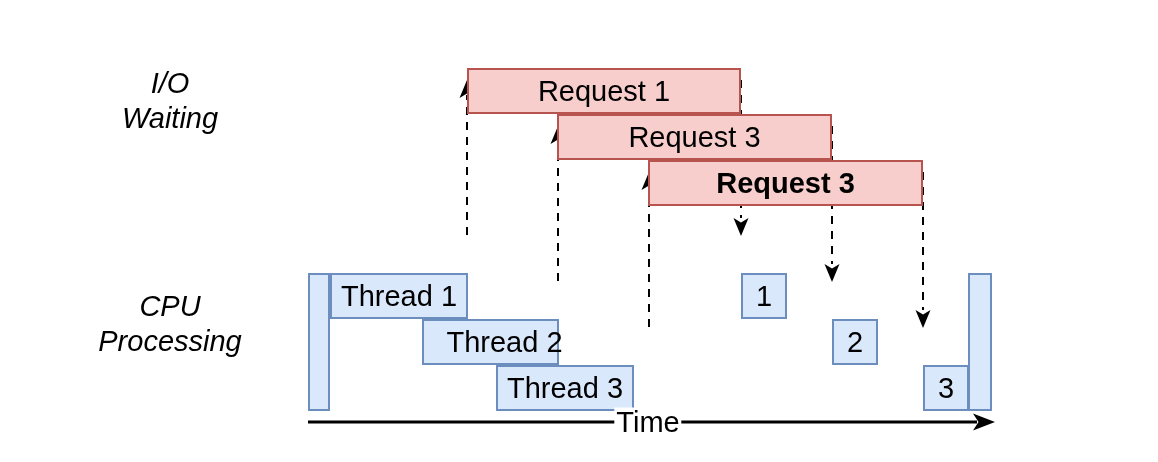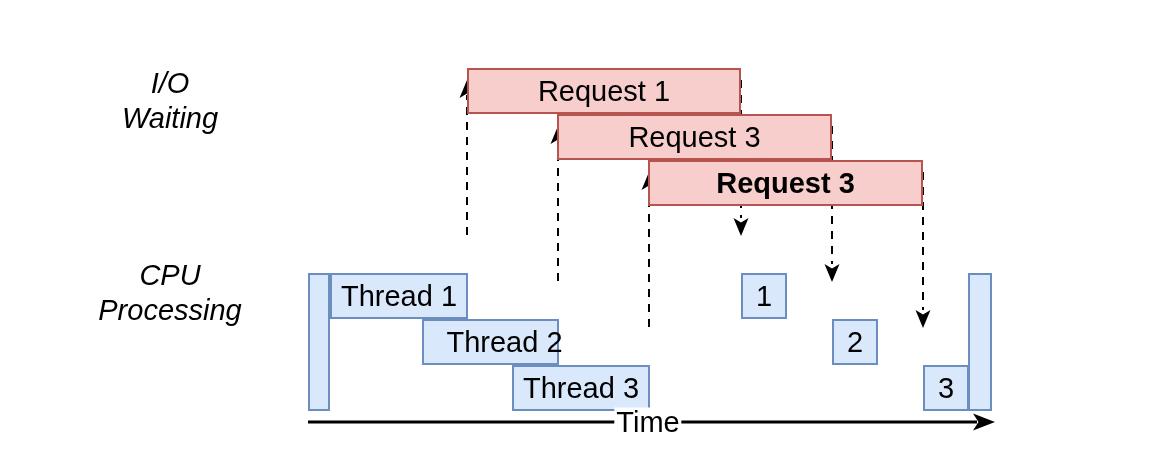--- a/index.html
+++ b/index.html
@@ -69,21 +69,21 @@
     <g>
       <line class="axis-line" x1="308" y1="422" x2="977" y2="422"></line>
       <polygon class="head" points="995,422 973,413.5 978.5,422 973,430.5"></polygon>
     </g>
   </svg>
 
   <div class="row-label" style="left:80px;top:66px;width:180px;">
     <div>I/O</div>
     <div>Waiting</div>
   </div>
-  <div class="row-label" style="left:60px;top:258px;width:220px;">
+  <div class="row-label" style="left:60px;top:289px;width:220px;">
     <div>CPU</div>
     <div>Processing</div>
   </div>
 
   <div class="bar red" style="left:467px;top:32px;width:274px;height:46px;">
     <span>Request 1</span>
   </div>
   <div class="bar red" style="left:557px;top:78px;width:275px;height:46px;">
     <span>Request 3</span>
   </div>
@@ -91,21 +91,21 @@
     <span>Request 3</span>
   </div>
 
   <div class="bar blue" style="left:308px;top:237px;width:22px;height:138px;"></div>
   <div class="bar blue" style="left:330px;top:237px;width:138px;height:46px;">
     <span>Thread 1</span>
   </div>
   <div class="bar blue" style="left:422px;top:283px;width:137px;height:46px;padding-left:28px;">
     <span>Thread 2</span>
   </div>
-  <div class="bar blue" style="left:512px;top:329px;width:138px;height:46px;">
+  <div class="bar blue" style="left:496px;top:329px;width:138px;height:46px;">
     <span>Thread 3</span>
   </div>
 
   <div class="bar blue" style="left:741px;top:237px;width:46px;height:46px;">
     <span>1</span>
   </div>
   <div class="bar blue" style="left:832px;top:283px;width:46px;height:46px;">
     <span>2</span>
   </div>
   <div class="bar blue" style="left:923px;top:329px;width:46px;height:46px;">

